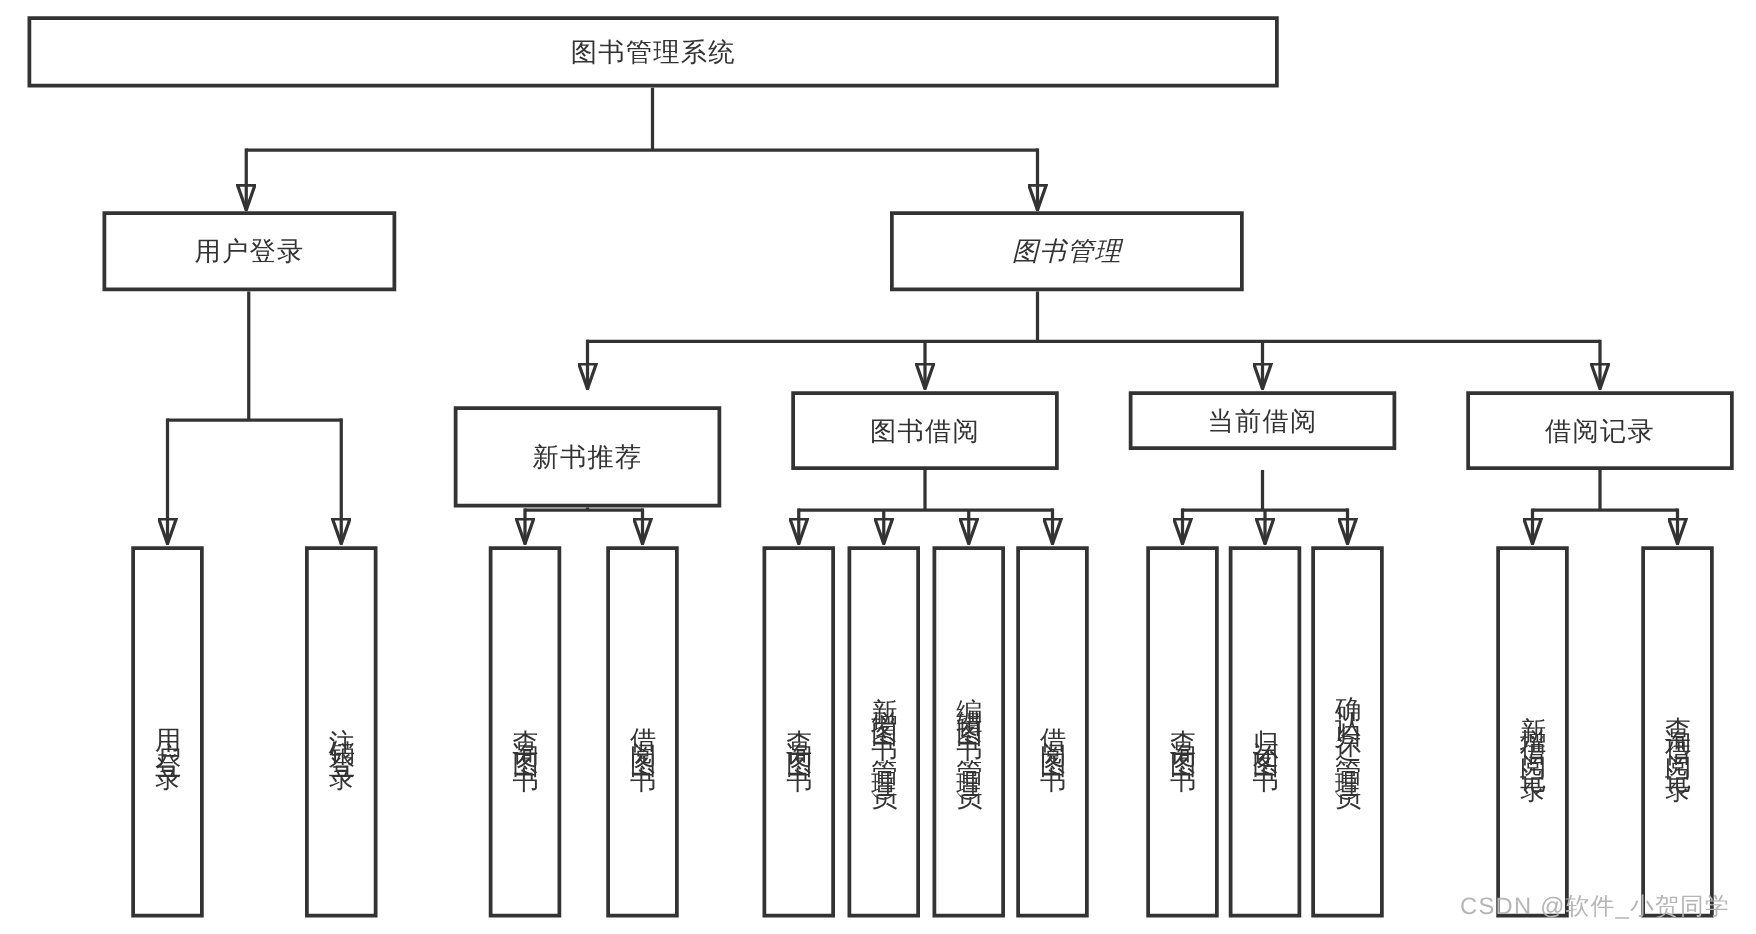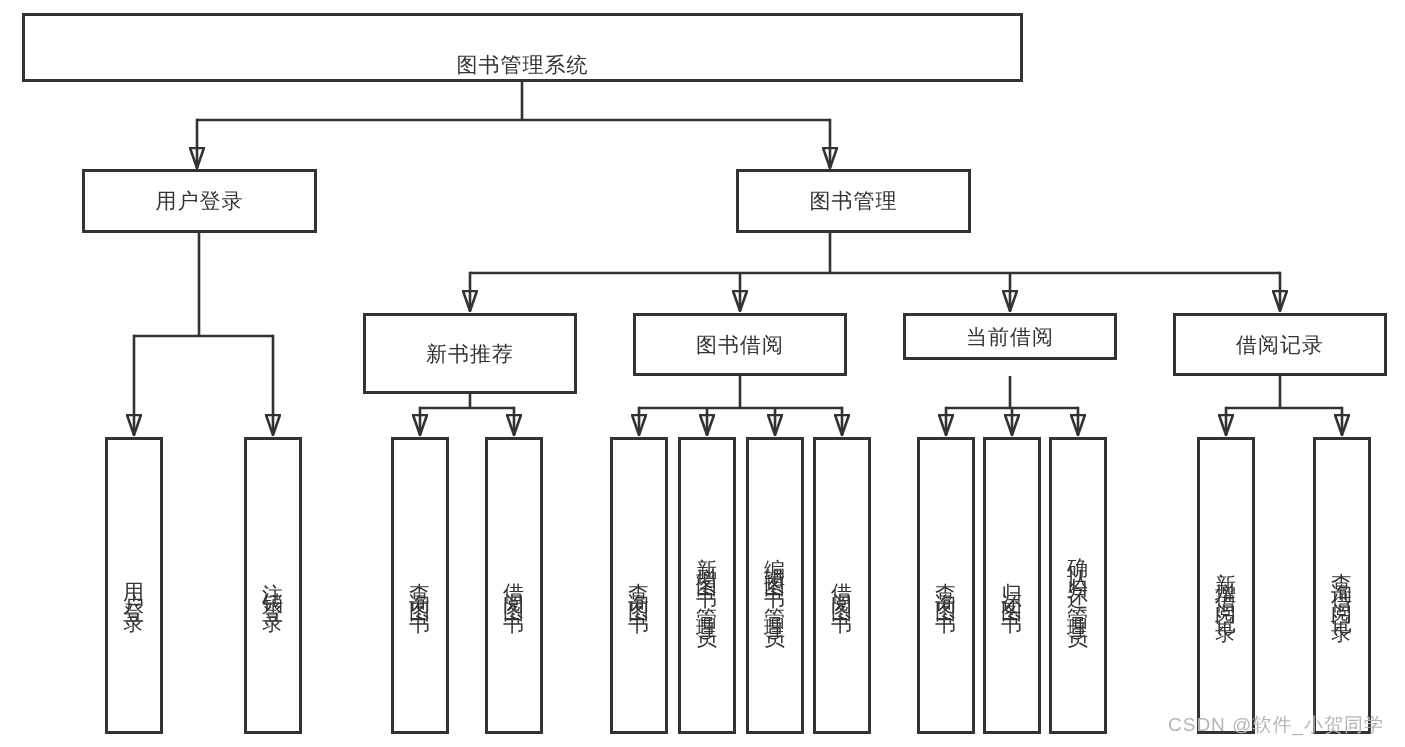--- a/index.html
+++ b/index.html
@@ -111,32 +111,32 @@
     </g>
 
     <g>
       <path d="M1280,376 V408"></path>
       <path d="M1226,408 H1342"></path>
       <path d="M1226,406.7 V435" marker-end="url(#ah)"></path>
       <path d="M1342,406.7 V435" marker-end="url(#ah)"></path>
     </g>
   </svg>
 
-  <div class="box" style="left:22px;top:13px;width:1001px;height:69px;align-items:flex-end;">
+  <div class="box" style="left:22px;top:13px;width:1001px;height:57px;">
     <span>图书管理系统</span>
   </div>
 
   <div class="box" style="left:82px;top:169px;width:235px;height:64px;">
     <span>用户登录</span>
   </div>
-  <div class="box" style="left:736px;top:169px;width:235px;height:64px;">
+  <div class="box" style="left:712px;top:169px;width:283px;height:64px;font-style:italic;">
     <span>图书管理</span>
   </div>
 
-  <div class="box" style="left:363px;top:313px;width:214px;height:81px;">
+  <div class="box" style="left:363px;top:325px;width:214px;height:81px;">
     <span>新书推荐</span>
   </div>
   <div class="box" style="left:633px;top:313px;width:214px;height:63px;justify-content:center;">
     <span>图书借阅</span>
   </div>
   <div class="box" style="left:903px;top:313px;width:214px;height:47px;">
     <span>当前借阅</span>
   </div>
   <div class="box" style="left:1173px;top:313px;width:214px;height:63px;">
     <span>借阅记录</span>

